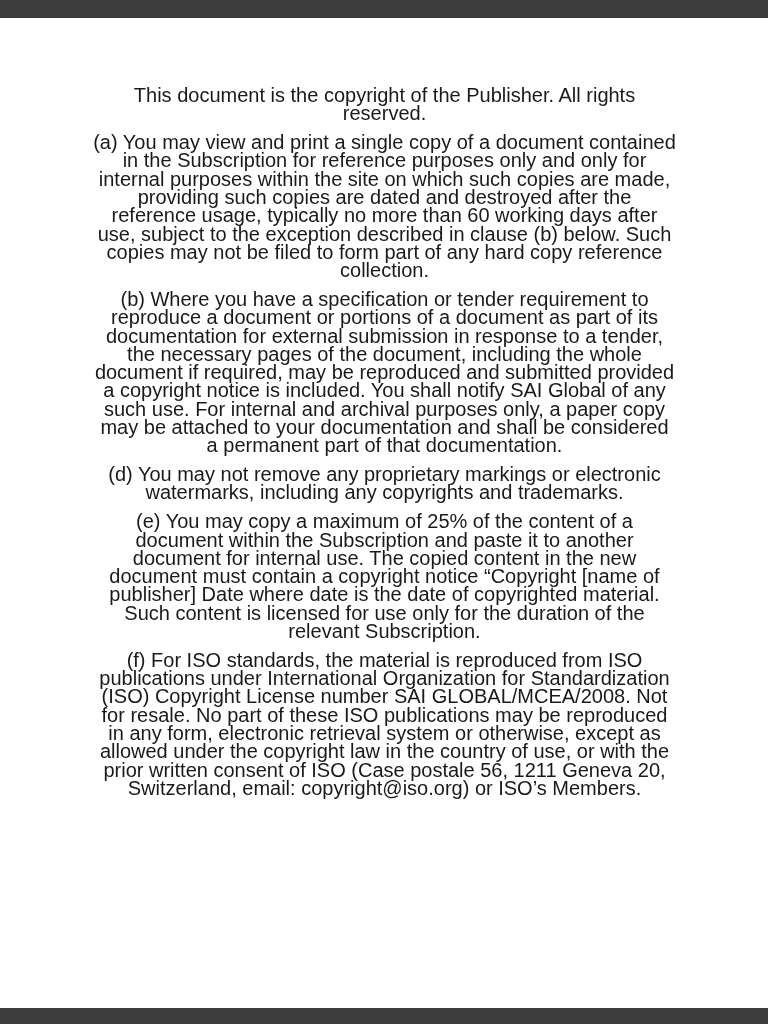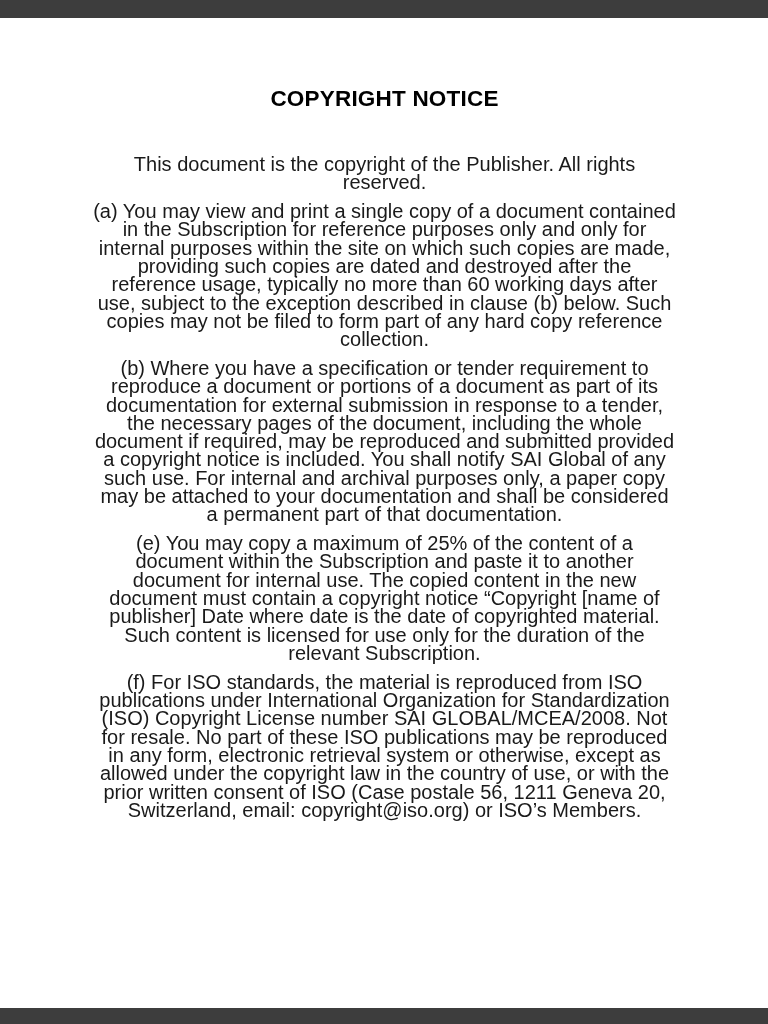--- a/index.html
+++ b/index.html
@@ -47,21 +47,21 @@
     margin: 0 0 10.5px 0;
     text-align: center;
   }
 </style>
 </head>
 <body>
 
 <div class="viewer-bar top"></div>
 
 <div class="page">
-  <h1 class="title">COPYRIGHT NOTICE</h1>
   <p class="para">This document is the copyright of the Publisher. All rights reserved.</p>
   <p class="para">(a) You may view and print a single copy of a document contained in the Subscription for reference purposes only and only for internal purposes within the site on which such copies are made, providing such copies are dated and destroyed after the reference usage, typically no more than 60 working days after use, subject to the exception described in clause (b) below. Such copies may not be filed to form part of any hard copy reference collection.</p>
   <p class="para">(b) Where you have a specification or tender requirement to reproduce a document or portions of a document as part of its documentation for external submission in response to a tender, the necessary pages of the document, including the whole document if required, may be reproduced and submitted provided a copyright notice is included. You shall notify SAI Global of any such use. For internal and archival purposes only, a paper copy may be attached to your documentation and shall be considered a permanent part of that documentation.</p>
+  <p class="para">(d) You may not remove any proprietary markings or electronic watermarks, including any copyrights and trademarks.</p>
   <p class="para">(e) You may copy a maximum of 25% of the content of a document within the Subscription and paste it to another document for internal use. The copied content in the new document must contain a copyright notice “Copyright [name of publisher] Date where date is the date of copyrighted material. Such content is licensed for use only for the duration of the relevant Subscription.</p>
   <p class="para">(f) For ISO standards, the material is reproduced from ISO publications under International Organization for Standardization (ISO) Copyright License number SAI GLOBAL/MCEA/2008. Not for resale. No part of these ISO publications may be reproduced in any form, electronic retrieval system or otherwise, except as allowed under the copyright law in the country of use, or with the prior written consent of ISO (Case postale 56, 1211 Geneva 20, Switzerland, email: copyright@iso.org) or ISO’s Members.</p>
 </div>
 
 <div class="viewer-bar bottom"></div>
 
 </body></html>

